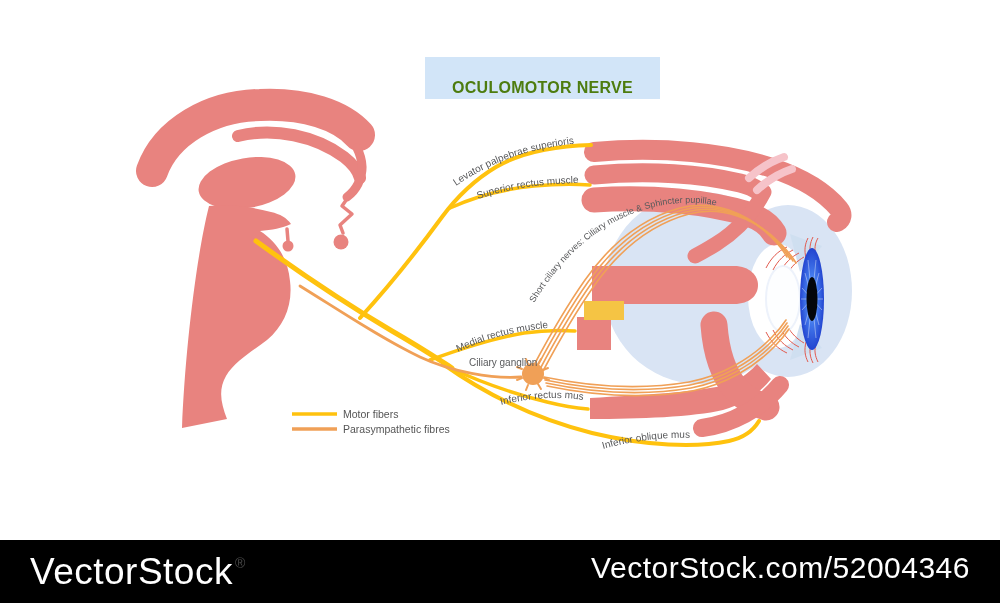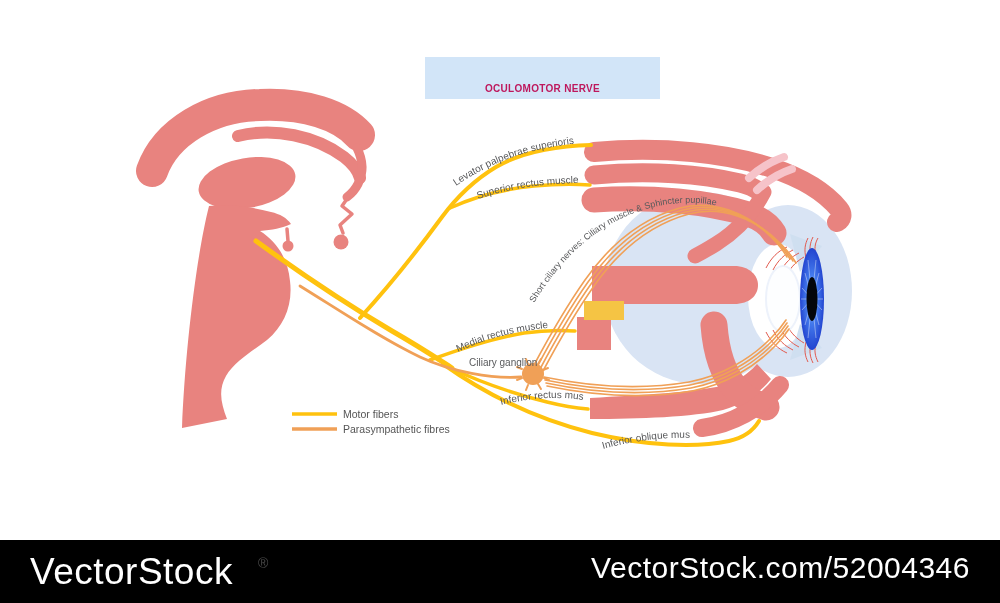--- a/index.html
+++ b/index.html
@@ -1,25 +1,25 @@
 <!DOCTYPE html>
 <html><head>
 <meta charset="utf-8">
 <style>
   html,body{margin:0;padding:0;background:#fff;}
   .stage{position:relative;width:1000px;height:603px;background:#ffffff;overflow:hidden;
          font-family:"Liberation Sans", sans-serif;}
   .title-box{position:absolute;left:425px;top:57px;width:235px;height:42px;
              background:#d2e5f8;display:flex;align-items:center;justify-content:center;}
-  .title-box span{font-size:10px;font-weight:bold;color:#be185d;letter-spacing:.3px;margin-top:20px;}
+  .title-box span{font-size:16px;font-weight:bold;color:#4d7c0f;letter-spacing:.3px;margin-top:20px;}
   .diagram{position:absolute;left:0;top:0;}
   .bottom-bar{position:absolute;left:0;top:540px;width:1000px;height:63px;background:#000;
               display:flex;align-items:center;justify-content:space-between;
               padding:0 30px;box-sizing:border-box;}
-  .brand{color:#fff;font-size:37px;letter-spacing:.5px;display:flex;align-items:flex-start;gap:23px;}
+  .brand{color:#fff;font-size:37px;letter-spacing:.5px;display:flex;align-items:flex-start;}
   .brand .reg{color:#4a4a4a;font-size:14px;margin-top:4px;margin-left:2px;}
   .site-ref{color:#fff;font-size:30px;letter-spacing:.5px;margin-top:-8px;}
   .lbl{font-size:10px;fill:#58595b;}
   .lbl-sm{font-size:9px;fill:#58595b;}
   .legend-lbl{font-size:10.5px;fill:#555;}
 </style>
 </head>
 <body>
 
 <div class="stage">

